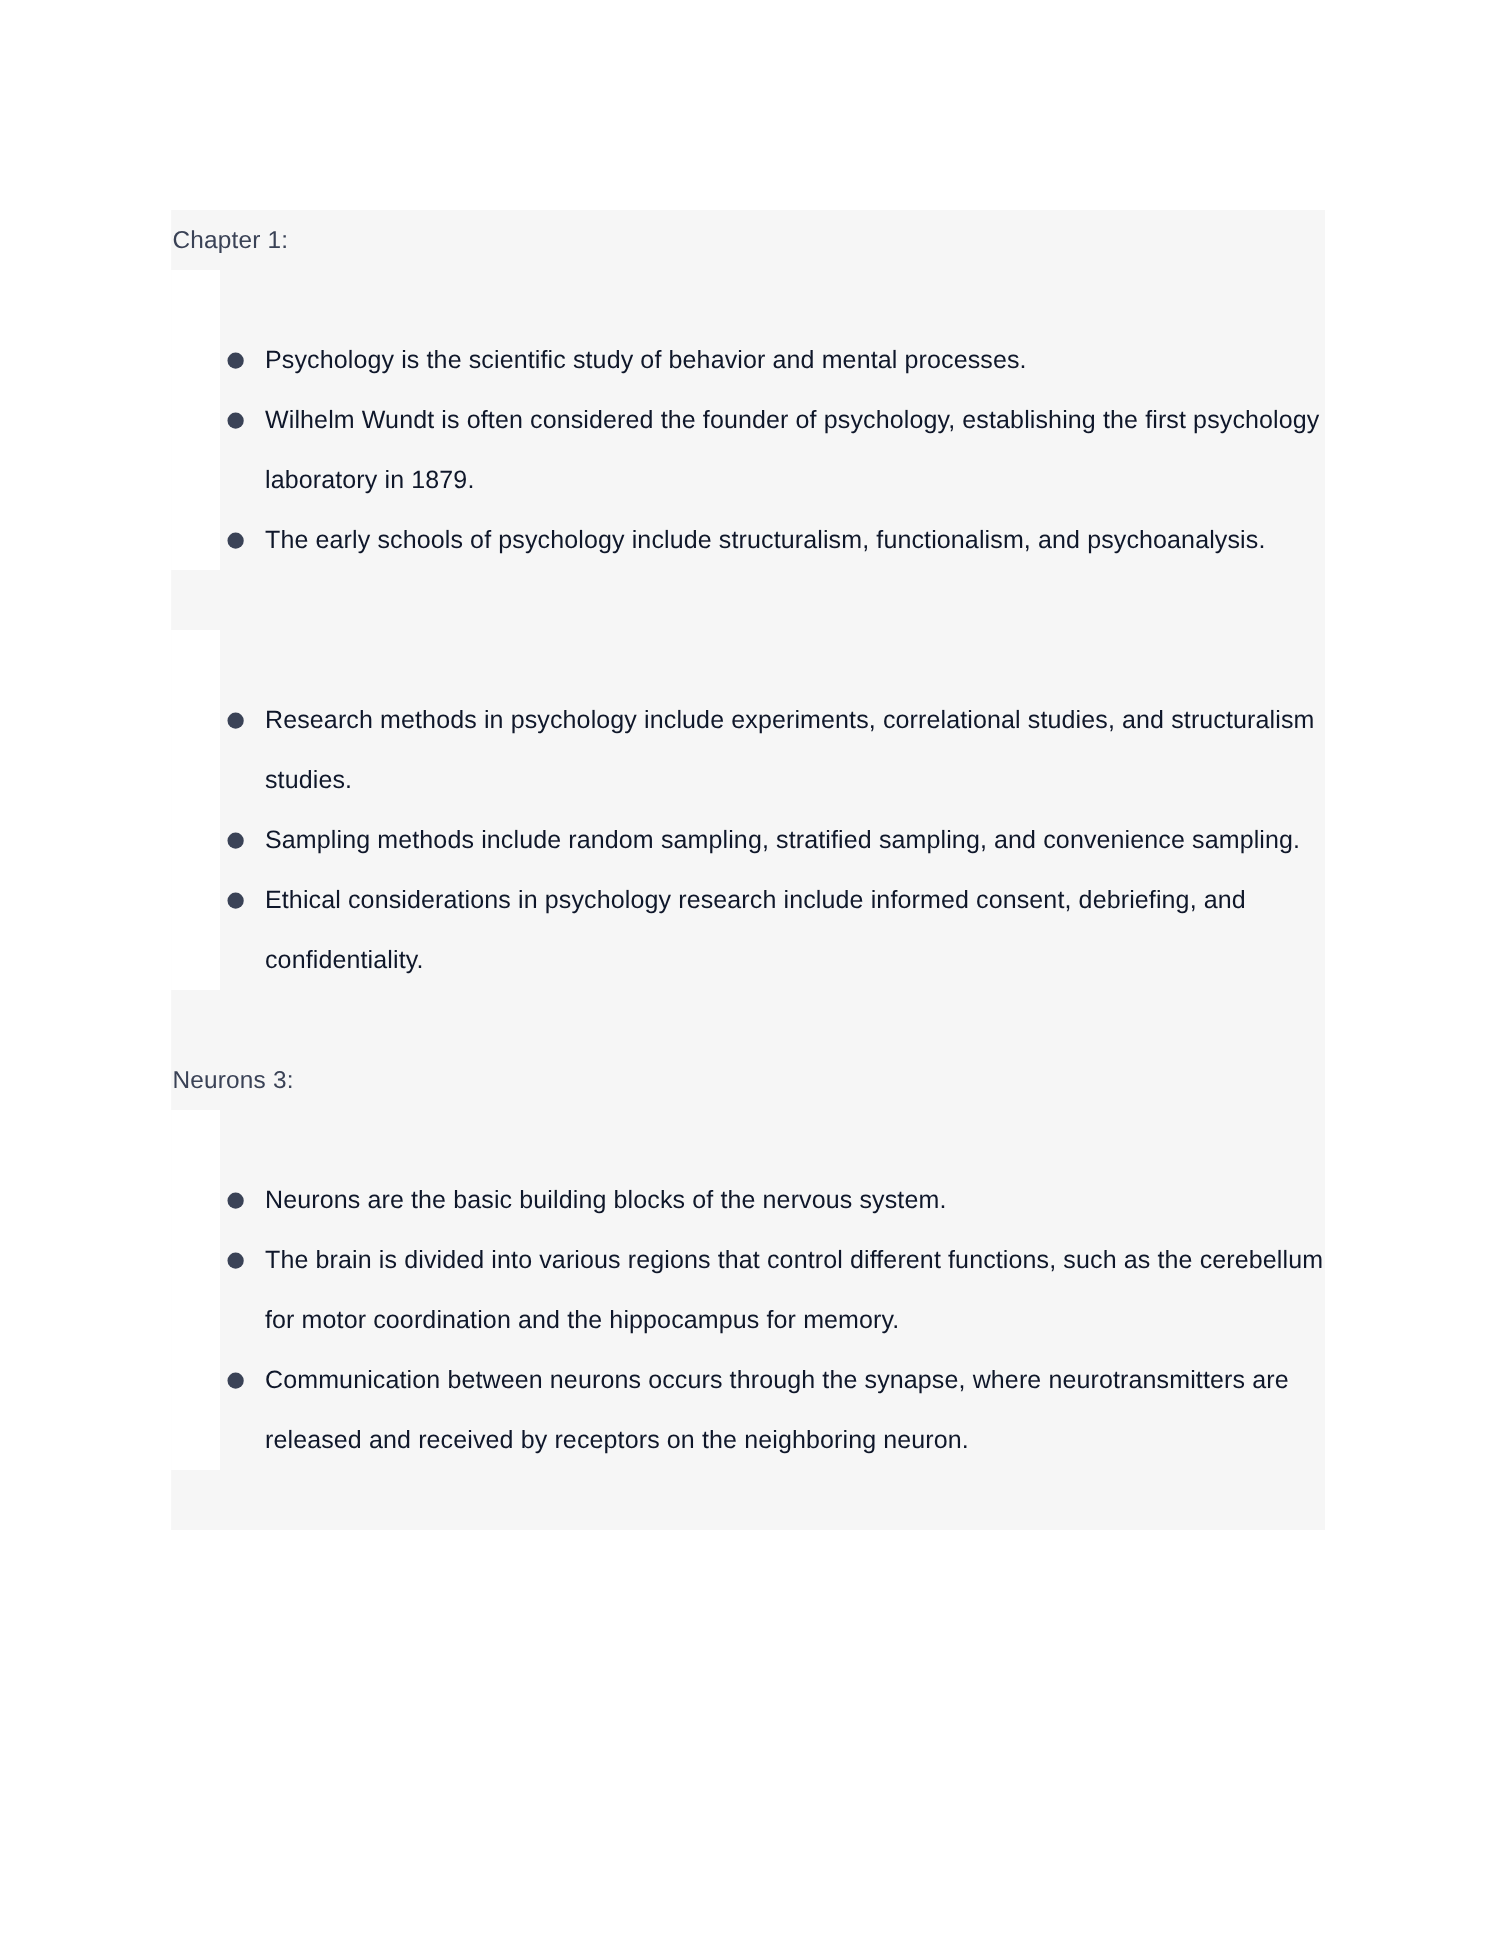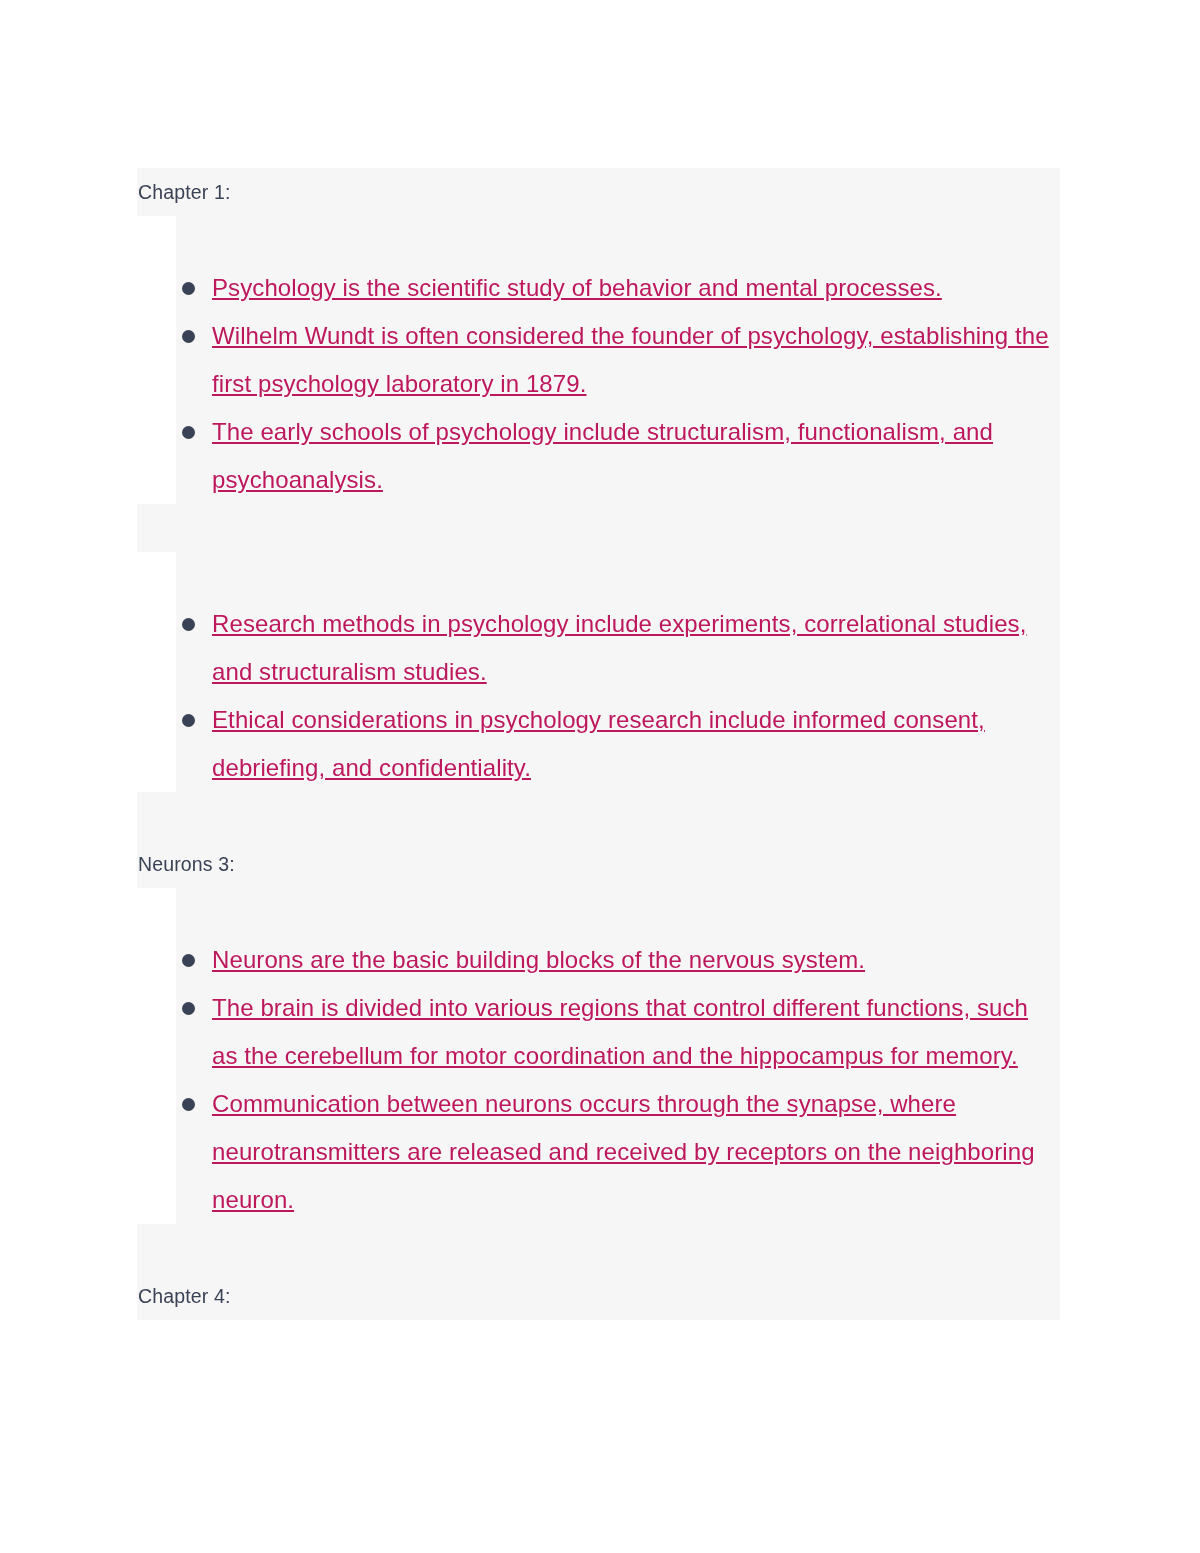--- a/index.html
+++ b/index.html
@@ -66,26 +66,25 @@
   }
 
   .bullet-item {
     position: relative;
     margin: 0;
     padding: 0 0 0 75px;          
     background: #f6f6f6;
     background-clip: padding-box;
     margin-left: 39px;            
     padding-left: 36px;
-    font-size: 24px;
+    font-size: 20px;
     line-height: 48px;
-    color: #be185d;
+    color: #0f172a;
     letter-spacing: 0.1px;
     text-indent: 0;
-    text-decoration: underline;
   }
 
   .bullet-item .dot {
     position: absolute;
     left: 6px;
     top: 18px;
     width: 13px;
     height: 13px;
     border-radius: 50%;
     background: #3a4256;
@@ -143,20 +142,24 @@
         <div class="spacer-inset"></div>
       </div>
 
       <ul class="bullet-list">
         <li class="bullet-item">
           <span class="dot"></span>
           <span class="bullet-text">Research methods in psychology include experiments, correlational studies, and structuralism studies.</span>
         </li>
         <li class="bullet-item">
           <span class="dot"></span>
+          <span class="bullet-text">Sampling methods include random sampling, stratified sampling, and convenience sampling.</span>
+        </li>
+        <li class="bullet-item">
+          <span class="dot"></span>
           <span class="bullet-text">Ethical considerations in psychology research include informed consent, debriefing, and confidentiality.</span>
         </li>
       </ul>
 
       <div class="spacer-full"></div>
     </div>
 
     <div class="chapter-section">
       <div class="chapter-heading">Neurons 3:</div>
 
@@ -175,18 +178,15 @@
         </li>
         <li class="bullet-item">
           <span class="dot"></span>
           <span class="bullet-text">Communication between neurons occurs through the synapse, where neurotransmitters are released and received by receptors on the neighboring neuron.</span>
         </li>
       </ul>
 
       <div class="spacer-full"></div>
     </div>
 
-    <div class="chapter-section">
-      <div class="chapter-heading">Chapter 4:</div>
-    </div>
 
   </div>
 </div>
 
 </body></html>

